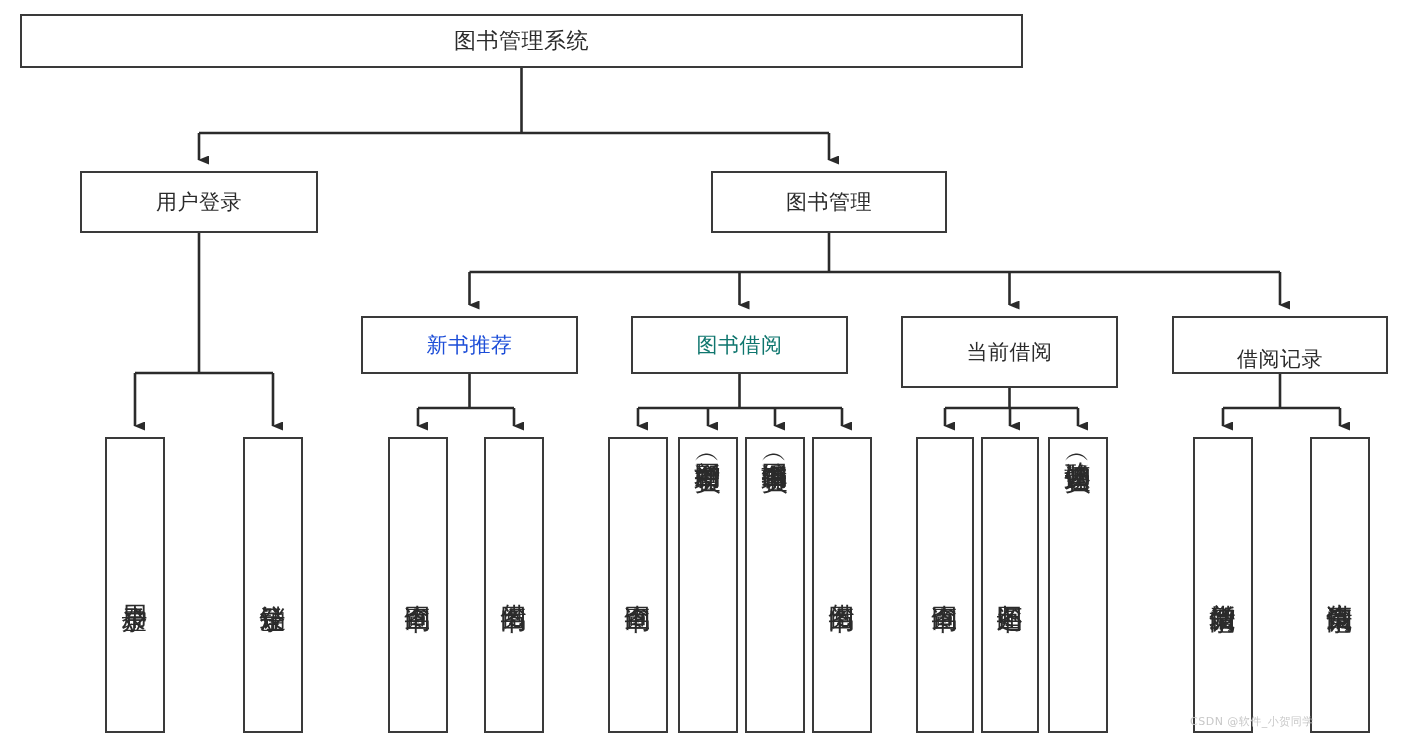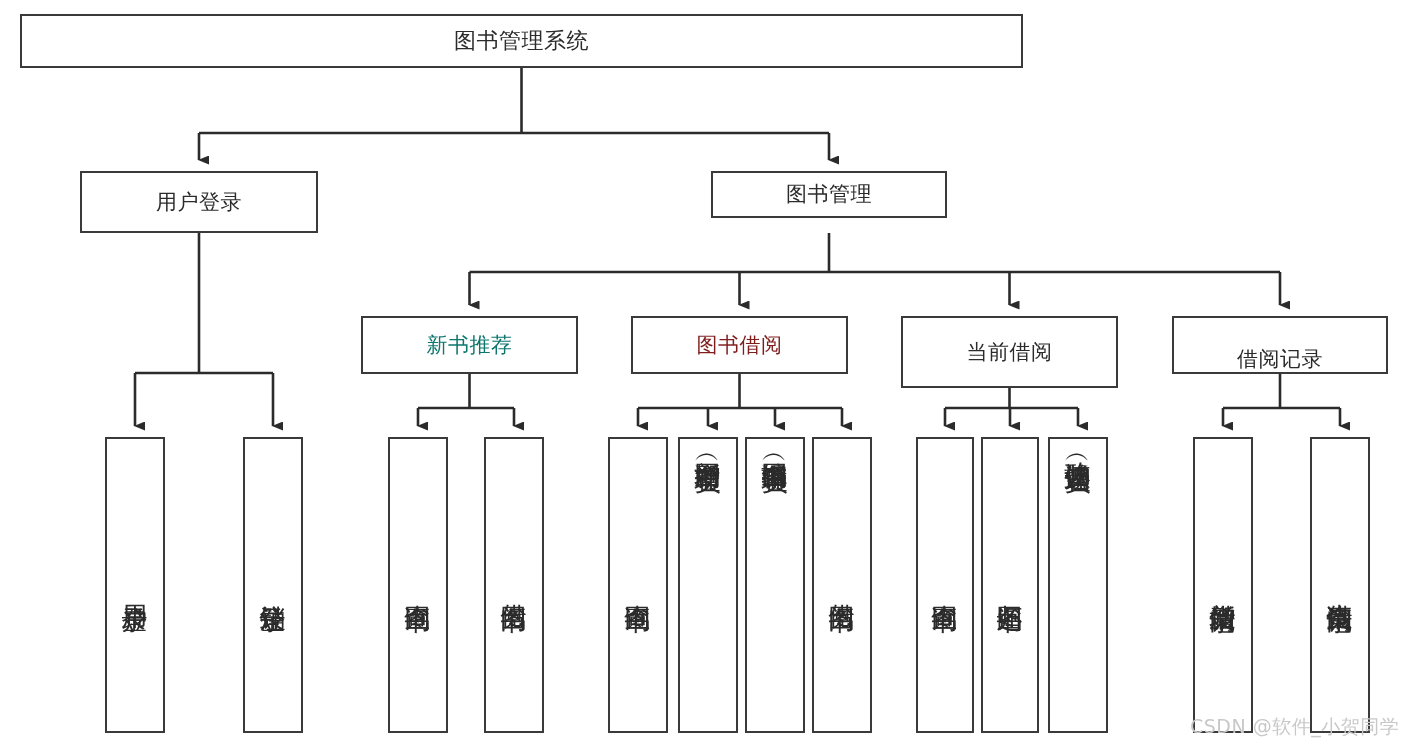--- a/index.html
+++ b/index.html
@@ -59,21 +59,21 @@
     font-size: 26px;
     letter-spacing: 1px;
     line-height: 1.0;
   }
   .node-vertical.center-text {
     align-items: center;
   }
   .watermark {
     position: absolute;
     color: #c8c8c8;
-    font-size: 19px;
+    font-size: 11px;
     letter-spacing: 0.5px;
     white-space: nowrap;
     user-select: none;
   }
 </style>
 </head>
 <body>
 
 <div id="canvas">
 
@@ -120,28 +120,28 @@
       </g>
   </svg>
 
   <div id="nodes-layer">
       <div class="node-box node-horizontal node-root" style="left: 20px; top: 14px; width: 1003px; height: 54px; border-color: rgb(58, 58, 58);">
         <span class="node-label" style="color: rgb(43, 43, 43);">图书管理系统</span>
       </div>
       <div class="node-box node-horizontal" style="left: 80px; top: 171px; width: 238px; height: 62px; border-color: rgb(58, 58, 58);">
         <span class="node-label" style="color: rgb(43, 43, 43);">用户登录</span>
       </div>
-      <div class="node-box node-horizontal" style="left: 711px; top: 171px; width: 236px; height: 47px; border-color: rgb(58, 58, 58);">
+      <div class="node-box node-horizontal" style="left: 711px; top: 171px; width: 236px; height: 62px; border-color: rgb(58, 58, 58);">
         <span class="node-label" style="color: rgb(43, 43, 43);">图书管理</span>
       </div>
       <div class="node-box node-horizontal" style="left: 361px; top: 316px; width: 217px; height: 58px; border-color: rgb(58, 58, 58);">
-        <span class="node-label" style="color: #0f766e;">新书推荐</span>
+        <span class="node-label" style="color: #1d4ed8;">新书推荐</span>
       </div>
       <div class="node-box node-horizontal" style="left: 631px; top: 316px; width: 217px; height: 58px; border-color: rgb(58, 58, 58);">
-        <span class="node-label" style="color: #7f1d1d;">图书借阅</span>
+        <span class="node-label" style="color: #0f766e;">图书借阅</span>
       </div>
       <div class="node-box node-horizontal" style="left: 901px; top: 316px; width: 217px; height: 72px; border-color: rgb(58, 58, 58);">
         <span class="node-label" style="color: rgb(43, 43, 43);">当前借阅</span>
       </div>
       <div class="node-box node-horizontal" style="left: 1172px; top: 316px; width: 216px; height: 58px; border-color: rgb(58, 58, 58);">
         <span class="node-label" style="color: rgb(43, 43, 43); margin-top: 29px;">借阅记录</span>
       </div>
       <div class="node-box node-vertical center-text" style="left: 105px; top: 437px; width: 60px; height: 296px; border-color: rgb(58, 58, 58);">
         <span class="node-label" style="color: rgb(43, 43, 43);">用户登录</span>
       </div>

